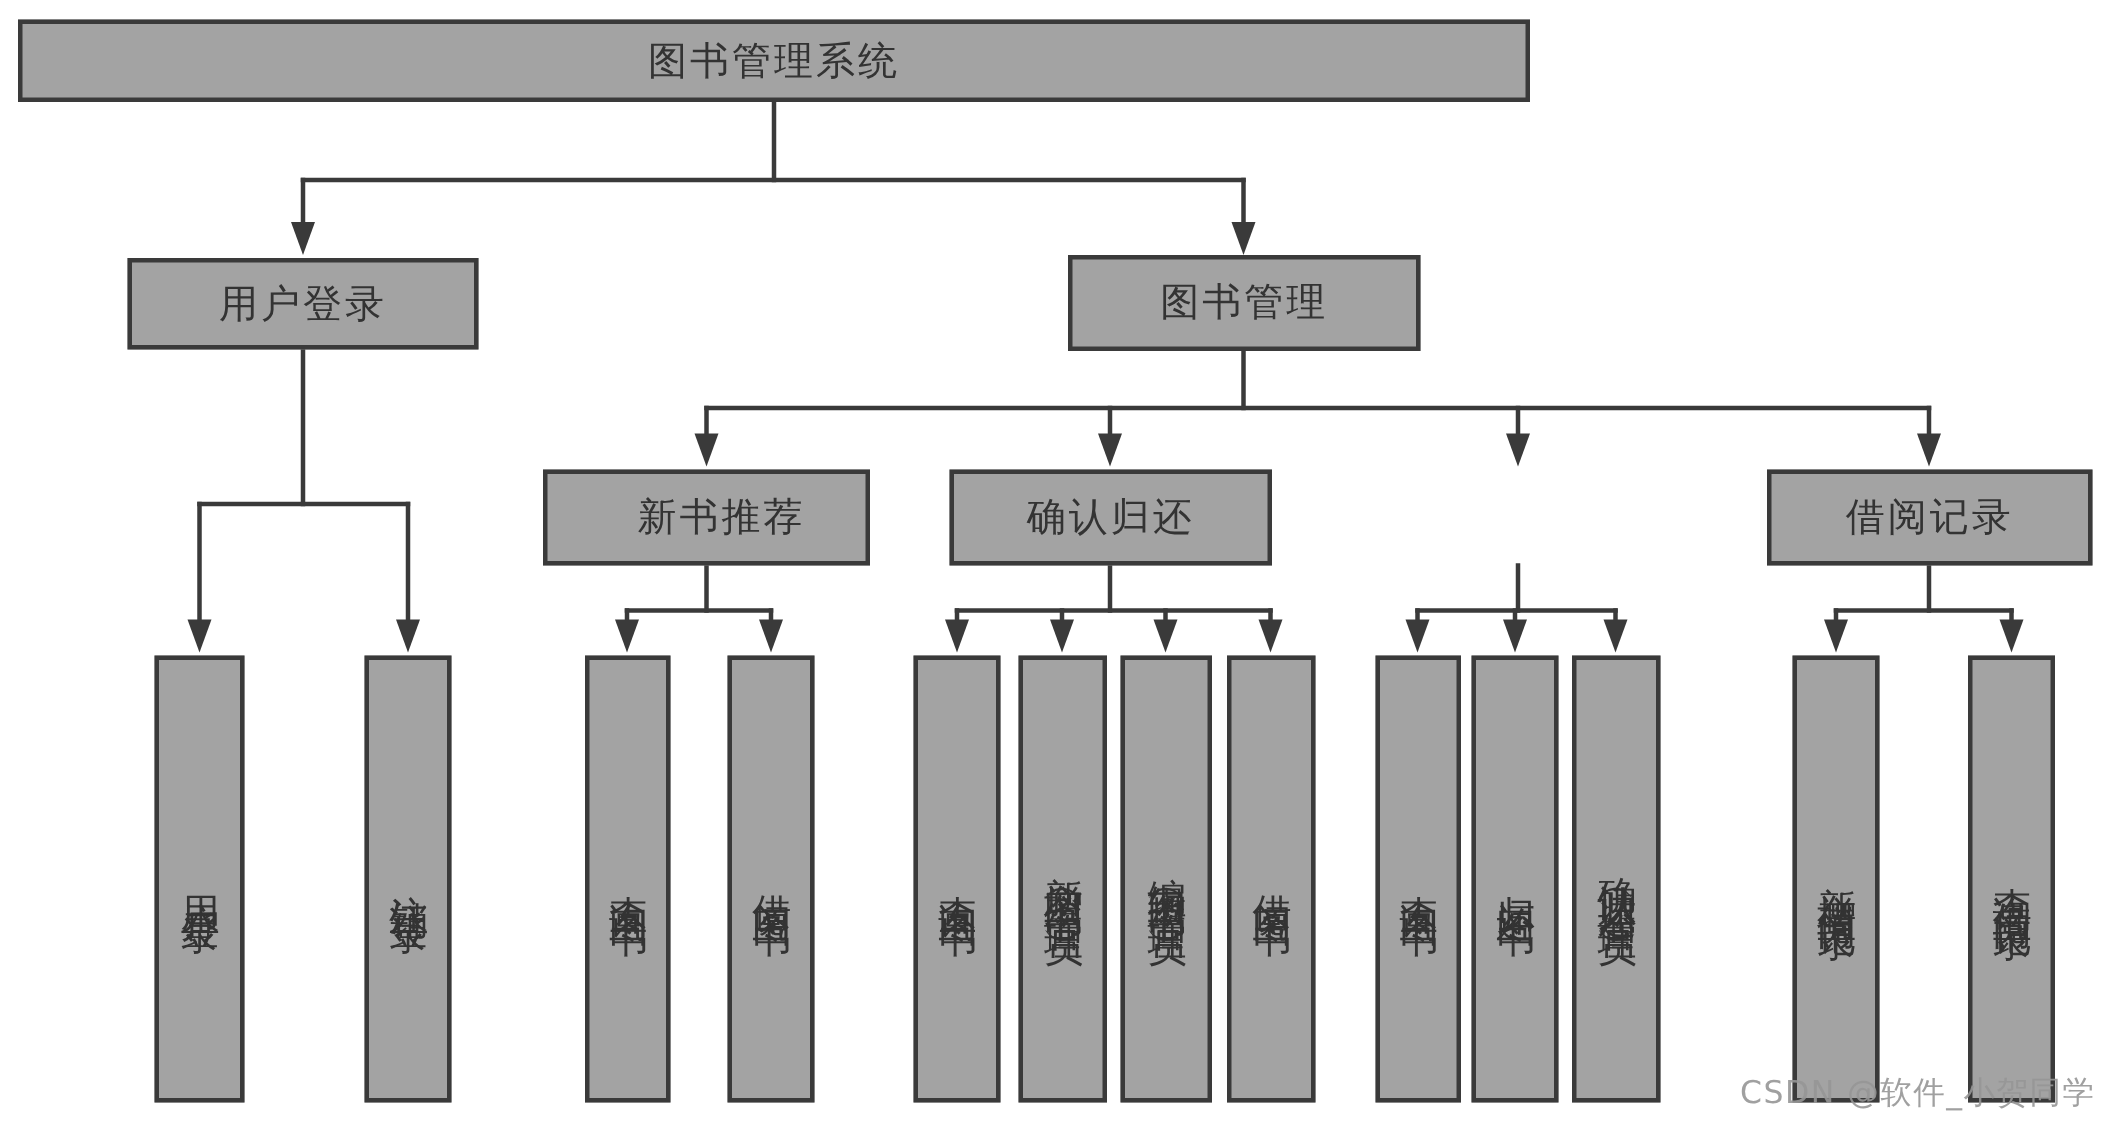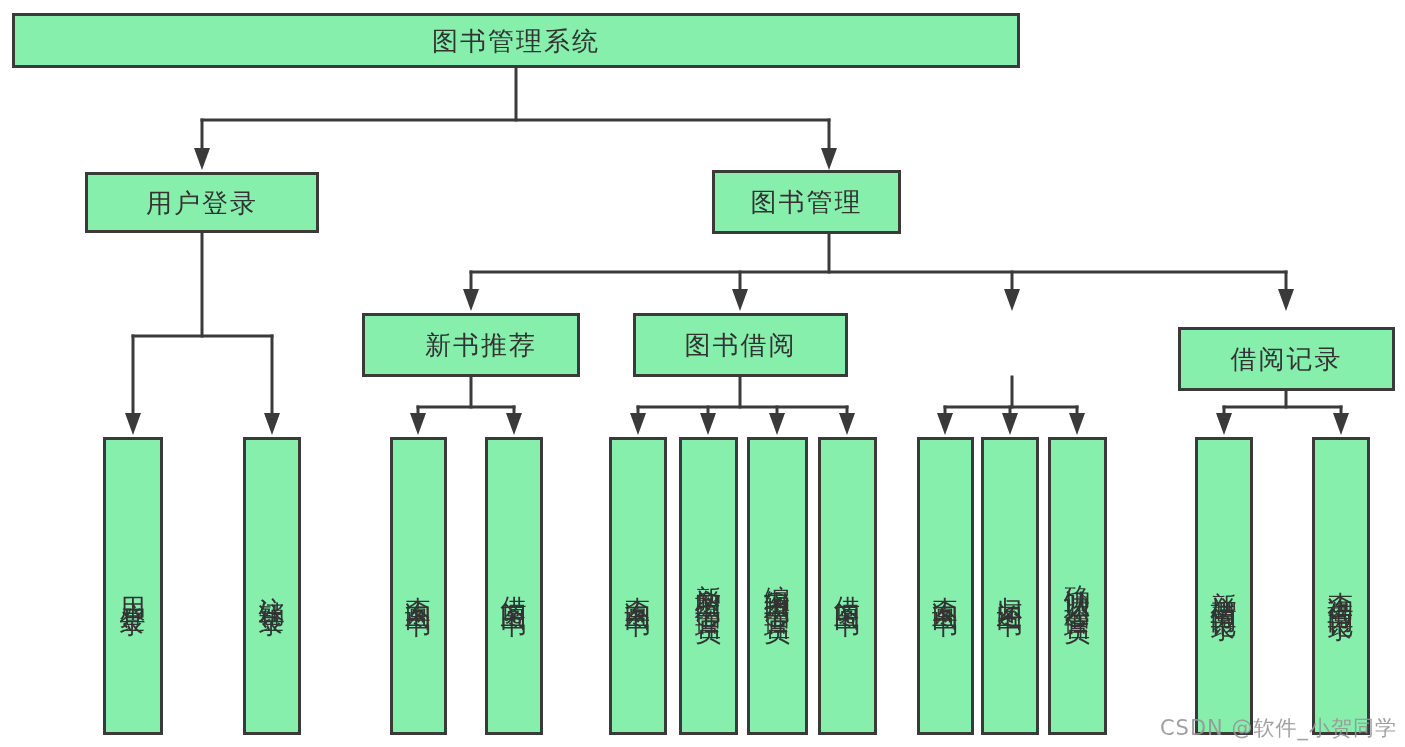--- a/index.html
+++ b/index.html
@@ -8,21 +8,21 @@
     width:1405px;height:747px;
     background:#ffffff;
     font-family:"DejaVu Sans",sans-serif;
     overflow:hidden;
   }
   #connector-layer{position:absolute;left:0;top:0;width:1405px;height:747px;}
   .box{
     position:absolute;
     box-sizing:border-box;
     border:3px solid #3a3a3a;
-    background:#86efac;
+    background:#a3a3a3;
     display:flex;
     align-items:center;
     justify-content:center;
     color:#333333;
   }
   .hbox span{
     font-size:26px;
     letter-spacing:2px;
     white-space:nowrap;
     line-height:1;
@@ -127,31 +127,31 @@
     </g>
   </svg>
 
   <div class="box hbox" style="left:12px;top:13px;width:1008px;height:55px;">
     <span>图书管理系统</span>
   </div>
 
   <div class="box hbox" style="left:85px;top:172px;width:234px;height:61px;">
     <span>用户登录</span>
   </div>
-  <div class="box hbox" style="left:712px;top:170px;width:189px;height:64px;">
+  <div class="box hbox" style="left:712px;top:170px;width:235px;height:64px;">
     <span>图书管理</span>
   </div>
 
   <div class="box hbox" style="left:362px;top:313px;width:218px;height:64px;padding-left:20px;">
     <span>新书推荐</span>
   </div>
   <div class="box hbox" style="left:633px;top:313px;width:215px;height:64px;">
-    <span>图书借阅</span>
+    <span>确认归还</span>
   </div>
-  <div class="box hbox" style="left:1178px;top:313px;width:217px;height:64px;margin-top:14px;">
+  <div class="box hbox" style="left:1178px;top:313px;width:217px;height:64px;">
     <span>借阅记录</span>
   </div>
 
   <div class="box vbox" style="left:103px;top:437px;width:60px;height:298px;">
     <span>用户登录</span>
   </div>
   <div class="box vbox" style="left:243px;top:437px;width:58px;height:298px;">
     <span>注销登录</span>
   </div>
 

